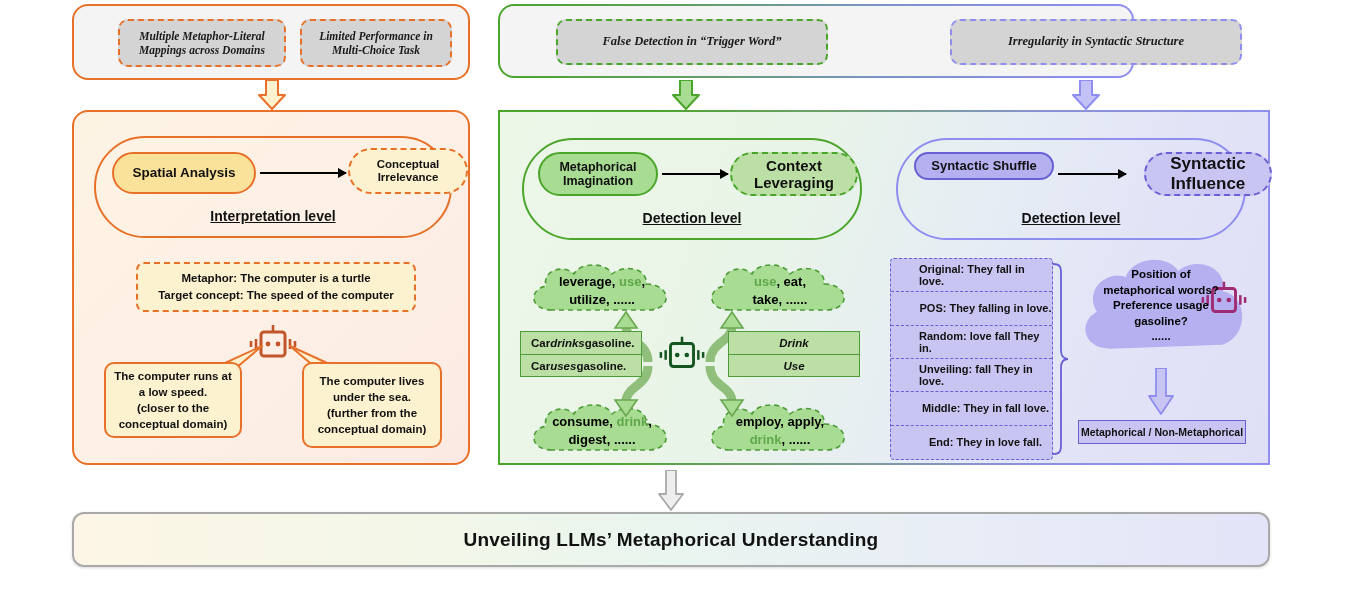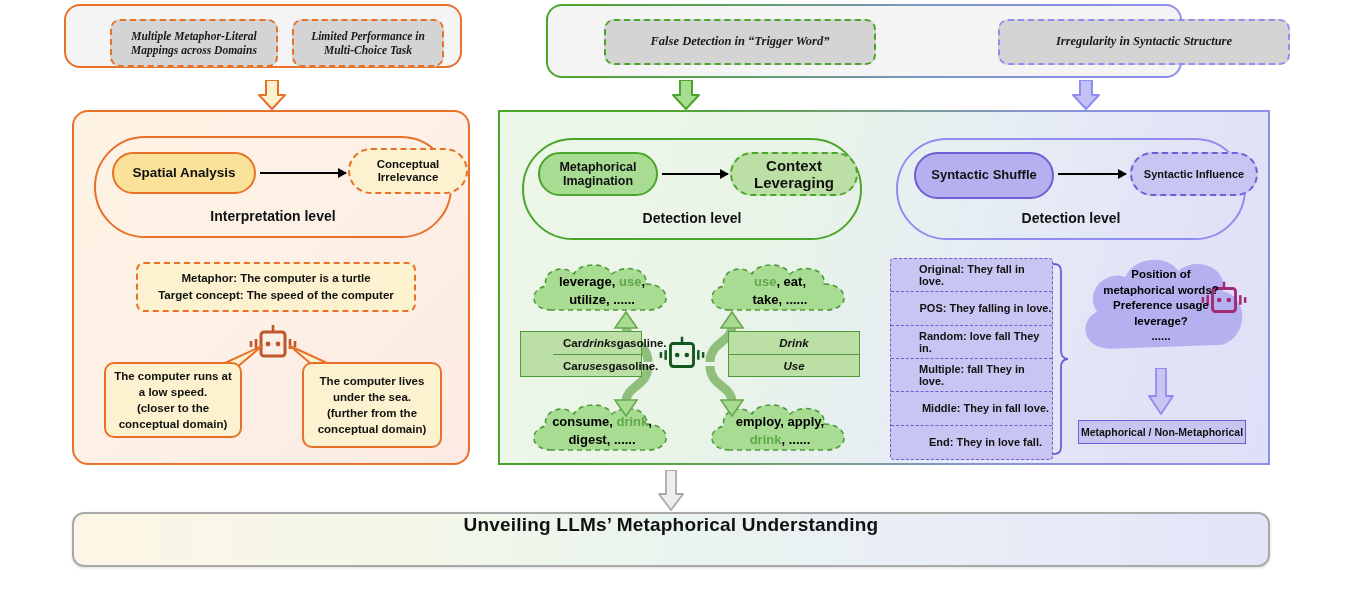--- a/index.html
+++ b/index.html
@@ -15,30 +15,29 @@
   .abs { position: absolute; }
 
   
   .hdr {
     position: absolute;
     border-radius: 16px;
     background: #f4f4f4;
     display: flex; align-items: center;
   }
   .hdr-left {
-    left: 64px; top: 4px; width: 398px; height: 64px;
+    left: 72px; top: 4px; width: 398px; height: 76px;
     border: 2.5px solid #e8712a;
   }
   .hdr-right {
     left: 498px; top: 4px; width: 636px; height: 74px;
     border: 2.5px solid transparent;
     background:
       linear-gradient(#f4f4f4,#f4f4f4) padding-box,
       linear-gradient(90deg,#4aa62a 0%, #5f9f62 30%, #7b94c8 60%, #8f8ef0 100%) border-box;
-    margin-left: 48px;
   }
   .issue {
     position: absolute;
     background: #d4d4d4;
     border-radius: 10px;
     display: flex; align-items: center; justify-content: center;
     text-align: center;
     font-style: italic; font-weight: bold;
     font-family: "Liberation Serif", serif;
     color: #1a1a1a;
@@ -64,21 +63,21 @@
       linear-gradient(100deg,#4aa62a 0%, #4aa62a 18%, #6fa06e 40%, #8a93d6 66%, #8f8ef0 100%) border-box;
   }
 
   
   .level {
     position: absolute;
     border-radius: 999px;
   }
   .level-label {
     position: absolute; left: 0; right: 0; bottom: 12px;
-    text-align: center; font-weight: bold; font-size: 14px; color: #111;
+    text-align: center; font-weight: bold; font-size: 14px; color: #111; text-decoration: underline;
   }
   .pill {
     position: absolute;
     border-radius: 999px;
     display: flex; align-items: center; justify-content: center;
     text-align: center; font-weight: bold; line-height: 1.15;
     color: #111;
   }
   .pill-dash { border-style: dashed !important; }
 
@@ -161,21 +160,21 @@
     font-size: 10.5px; font-weight: bold; color: #111;
   }
 
   
   .banner {
     position: absolute;
     left: 72px; top: 512px; width: 1198px; height: 55px;
     border: 2px solid #a9a9a9;
     border-radius: 12px;
     background: linear-gradient(90deg,#fdf6e6 0%, #f3f7e8 28%, #eaf5ee 48%, #e9eef6 72%, #e3e4f8 100%);
-    display: flex; justify-content: center;
+    display: flex; align-items: center; justify-content: center;
     box-shadow: 0 1px 3px rgba(0,0,0,.15);
   }
   .banner-text {
     font-size: 19px; font-weight: bold; color: #111;
     letter-spacing: .2px;
   }
 </style>
 </head>
 <body>
 
@@ -326,21 +325,21 @@
     </svg>
     <svg class="abs" style="left:196px; top:196px;" width="50" height="56" viewBox="0 0 50 56">
       <path d="M14,54 C14,34 36,34 36,18" fill="none" stroke="#8fbf7a" stroke-width="9" stroke-linecap="butt"></path>
       <polygon points="36,4 25,20 47,20" fill="#a9dc93" stroke="#6aa84f" stroke-width="1.6"></polygon>
     </svg>
     <svg class="abs" style="left:196px; top:252px;" width="50" height="56" viewBox="0 0 50 56">
       <path d="M14,2 C14,22 36,22 36,38" fill="none" stroke="#8fbf7a" stroke-width="9" stroke-linecap="butt"></path>
       <polygon points="36,52 25,36 47,36" fill="#a9dc93" stroke="#6aa84f" stroke-width="1.6"></polygon>
     </svg>
 
-    <div class="gtable left" style="left:20px; top:219px; width:122px; height:46px;padding-left:32px;">
+    <div class="gtable left" style="left:20px; top:219px; width:122px; height:46px;">
       <div class="row">
         <span>Car </span>
           <em>drinks</em>
           <span> gasoline.</span>
       </div>
       <div class="row">
         <span>Car </span>
           <em>uses</em>
           <span> gasoline.</span>
       </div>
@@ -360,52 +359,52 @@
     <div class="gtable center" style="left:228px; top:219px; width:132px; height:46px;">
       <div class="row">
         <em>Drink</em>
       </div>
       <div class="row">
         <em>Use</em>
       </div>
     </div>
 
     <div class="level" style="left:396px; top:26px; width:350px; height:102px; border:2px solid #8f8ef0;">
-      <div class="pill" style="left:16px; top:12px; width:140px; height:47px; border:2px solid #6b5fd6; background:#b5b0f0; font-size:13px;">
+      <div class="pill" style="left:16px; top:12px; width:140px; height:28px; border:2px solid #6b5fd6; background:#b5b0f0; font-size:13px;">
         <span>Syntactic Shuffle</span>
       </div>
       <div class="arrowline" style="left:160px; top:33px; width:68px;"></div>
-      <div class="pill pill-dash" style="left:232px; top:12px; width:128px; height:44px; border:2px solid #6b5fd6; background:#c9c5f2; font-size:11px;">
+      <div class="pill pill-dash" style="left:246px; top:12px; width:128px; height:44px; border:2px solid #6b5fd6; background:#c9c5f2; font-size:17px;">
         <span>Syntactic Influence</span>
       </div>
       <div class="level-label">Detection level</div>
     </div>
 
     <div class="plist" style="left:390px; top:146px; width:163px; height:202px;">
       <div class="prow">Original: They fall in love.</div>
       <div class="prow">POS: They falling in love.</div>
       <div class="prow">Random: love fall They in.</div>
-      <div class="prow">Multiple: fall They in love.</div>
+      <div class="prow">Unveiling: fall They in love.</div>
       <div class="prow">Middle: They in fall love.</div>
       <div class="prow">End: They in love fall.</div>
     </div>
 
     <svg class="abs" style="left:551px; top:150px;" width="18" height="194" viewBox="0 0 18 194">
       <path d="M2,2 C10,2 10,6 10,12 L10,88 C10,94 12,97 17,97 C12,97 10,100 10,106 L10,182 C10,188 10,192 2,192" fill="none" stroke="#6b5fd6" stroke-width="1.8"></path>
     </svg>
 
     <div class="cloud" style="left:572px; top:140px; width:178px; height:112px; font-size:11.5px;">
       <svg class="cloudbg" viewBox="0 0 178 112" preserveAspectRatio="none">
         <path d="M38,96 C12,96 6,70 26,60 C12,40 34,18 54,26 C60,6 96,2 106,20 C124,4 156,16 150,40 C176,44 176,84 150,92 Z" fill="#b5b0f0" stroke="#b5b0f0" stroke-width="1.4"></path>
       </svg>
       <div class="cloudtxt" style="margin-top:-4px;">
         <div>Position of</div>
         <div>metaphorical words?</div>
         <div>Preference usage</div>
-        <div>leverage?</div>
+        <div>gasoline?</div>
         <div>......</div>
       </div>
     </div>
 
     <svg class="abs" style="left:700px; top:168px;" width="48" height="38" viewBox="0 0 50 38">
       <line x1="25" y1="1" x2="25" y2="8" stroke="#a02a73" stroke-width="2.6"></line>
       <rect x="13" y="8" width="24" height="24" rx="3" fill="none" stroke="#a02a73" stroke-width="3"></rect>
       <circle cx="20" cy="20" r="2.4" fill="#a02a73"></circle>
       <circle cx="30" cy="20" r="2.4" fill="#a02a73"></circle>
       <line x1="8" y1="15" x2="8" y2="25" stroke="#a02a73" stroke-width="2.6"></line>

